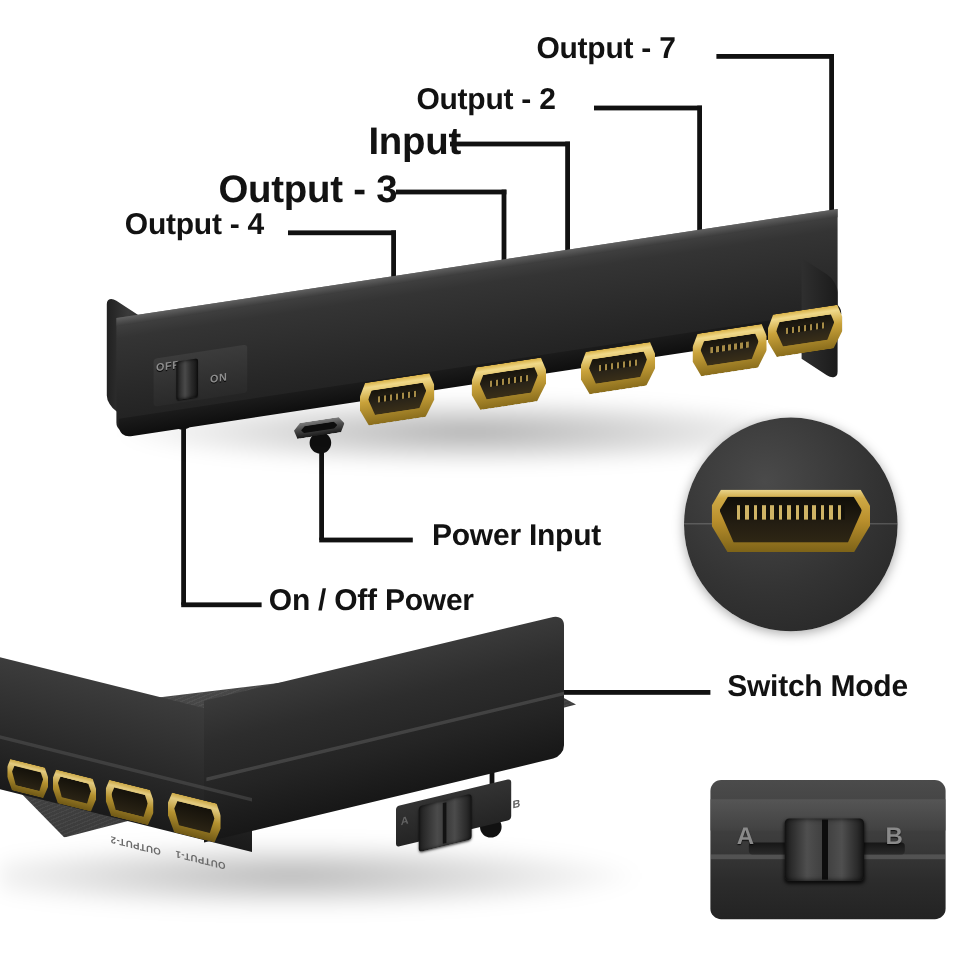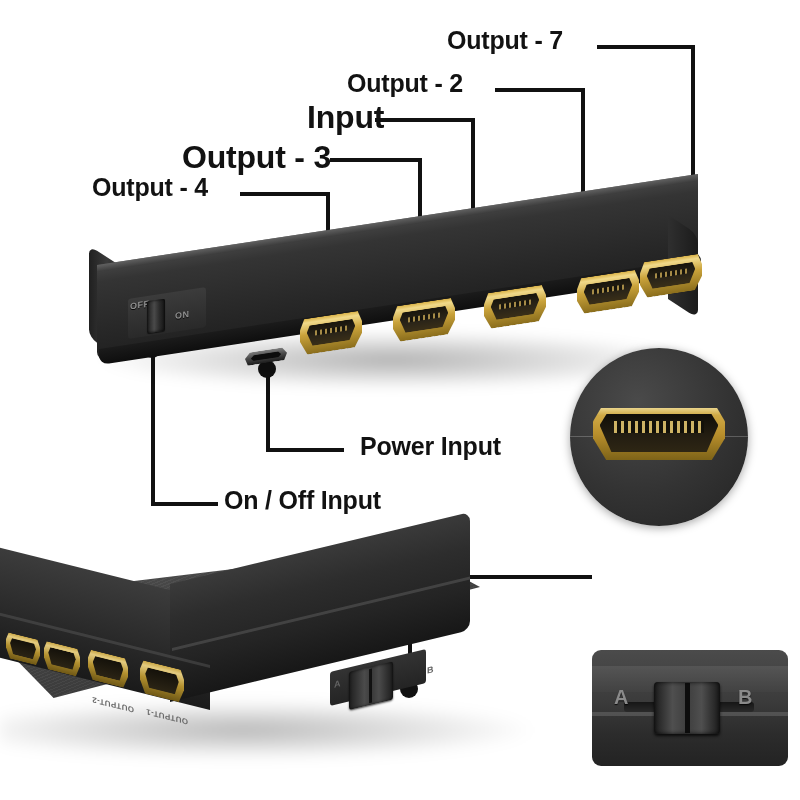--- a/index.html
+++ b/index.html
@@ -359,23 +359,23 @@
   <div class="hdmi" style="left:640px;top:258px;width:62px;height:36px;">
     <div class="inner">
         <div class="pins"></div>
       </div>
   </div>
 
   <div class="callout" style="left:447px;top:28px;font-size:25px;">Output - 7</div>
   <div class="callout" style="left:347px;top:71px;font-size:25px;">Output - 2</div>
   <div class="callout" style="left:307px;top:101px;font-size:32px;">Input</div>
   <div class="callout" style="left:182px;top:141px;font-size:32px;">Output - 3</div>
-  <div class="callout" style="left:92px;top:175px;font-size:25px;">Output - 4</div>
+  <div class="callout" style="left:104px;top:175px;font-size:25px;">Output - 4</div>
   <div class="callout" style="left:360px;top:434px;font-size:25px;">Power Input</div>
-  <div class="callout" style="left:224px;top:488px;font-size:25px;">On / Off Input</div>
+  <div class="callout" style="left:224px;top:488px;font-size:25px;">On / Off Power</div>
 
   <div class="magnifier">
     <div class="mag-line"></div>
     <div class="mag-hdmi">
       <div class="mi">
           <div class="mp"></div>
         </div>
     </div>
   </div>
 
@@ -405,20 +405,21 @@
     </div>
 
   <span class="b-port-text" style="left:92px;top:700px;">OUTPUT-2</span>
   <span class="b-port-text" style="left:146px;top:712px;">OUTPUT-1</span>
 
   <div class="b-switch-recess"></div>
   <div class="b-switch-knob"></div>
   <span class="b-ab" style="left:334px;top:679px;">A</span>
   <span class="b-ab" style="left:427px;top:665px;">B</span>
 
+  <div class="callout" style="left:606px;top:560px;font-size:25px;">Switch Mode</div>
 
   <div class="ab-inset">
     <div class="ab-ledge"></div>
     <div class="ab-groove"></div>
     <div class="ab-rail"></div>
     <span class="ab-letter" style="left:22px;">A</span>
     <div class="ab-knob"></div>
     <span class="ab-letter" style="left:146px;">B</span>
   </div>
 

